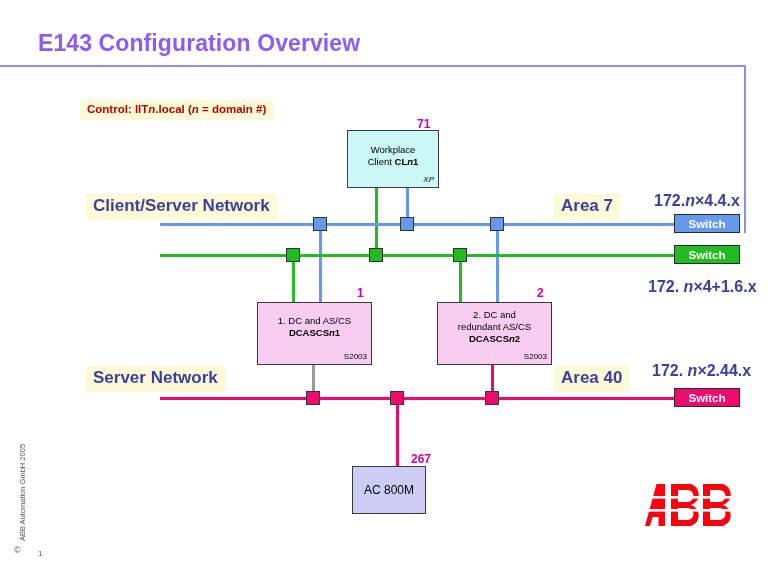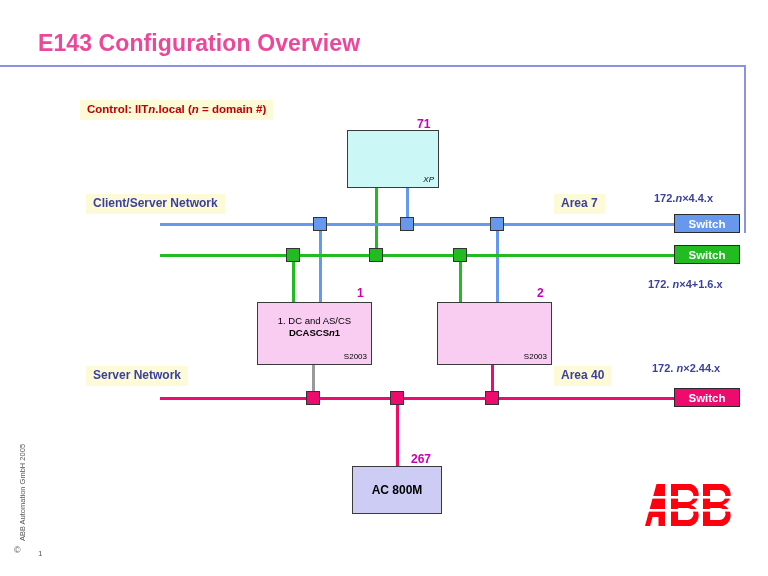--- a/index.html
+++ b/index.html
@@ -16,21 +16,21 @@
     -webkit-font-smoothing: antialiased;
   }
 
   
   .slide-title {
     position: absolute;
     left: 38px;
     top: 30px;
     font-size: 23px;
     font-weight: bold;
-    color: #ec4899;
+    color: #8b5cf6;
     letter-spacing: 0.1px;
     white-space: nowrap;
   }
   .header-rule {
     position: absolute;
     left: 0px;
     top: 65px;
     width: 746px;
     height: 2px;
     background: #8a94de;
@@ -77,36 +77,36 @@
     left: 645px;
     top: 484px;
     width: 98px;
     height: 42px;
   }
 
   
   .note {
     position: absolute;
     background: #fdfbd7;
-    font-size: 12px;
+    font-size: 17px;
     font-weight: bold;
     padding: 3px 7px 4px 7px;
     white-space: nowrap;
     line-height: 1.1;
   }
   .note-domain { color: #c00000; left: 80px; top: 100px; font-size: 11.5px; }
   .note-net    { color: #3b3f9e; }
   .note-cs     { left: 86px;  top: 194px; }
   .note-ctrl   { left: 86px;  top: 366px; }
   .note-area1  { left: 554px; top: 194px; }
   .note-area20 { left: 554px; top: 366px; }
 
   .ip-label {
     position: absolute;
-    font-size: 11px;
+    font-size: 16px;
     font-weight: bold;
     color: #3b3f9e;
     white-space: nowrap;
   }
   .ip-cs1  { left: 654px; top: 192px; }
   .ip-cs2  { left: 648px; top: 278px; }
   .ip-ctrl { left: 652px; top: 362px; }
 
   
   .hline {
@@ -161,22 +161,22 @@
     width: 115px; height: 63px;
   }
   .box-server-1 { left: 257px; top: 302px; }
   .box-server-2 { left: 437px; top: 302px; }
   .box-server .srv-lines {
     position: absolute;
     left: 0; right: 0; top: 12px;
   }
   .box-ac800 {
     background: #ccccf5;
-    left: 352px; top: 466px; width: 90px; height: 48px;
-    font-size: 12px; font-weight: bold;
+    left: 352px; top: 466px; width: 74px; height: 48px;
+    font-size: 12px; font-weight: normal;
     display: flex; align-items: center; justify-content: center;
   }
   .corner-tag {
     position: absolute;
     right: 4px;
     bottom: 2px;
     font-size: 8px;
     color: #000000;
     font-style: italic;
   }
@@ -285,34 +285,43 @@
 <div class="node node-green" style="left:286px; top:248px;"></div>
 <div class="node node-green" style="left:369px; top:248px;"></div>
 <div class="node node-green" style="left:453px; top:248px;"></div>
 
 <div class="node node-pink" style="left:306px; top:391px;"></div>
 <div class="node node-pink" style="left:390px; top:391px;"></div>
 <div class="node node-pink" style="left:485px; top:391px;"></div>
 
 <div class="idnum id-71">71</div>
 <div class="box box-client">
+  <div class="client-lines">
+    <div>Workplace</div>
+    <div><span>Client </span><span class="bold">CL</span><span class="bold ital">n</span><span class="bold">1</span></div>
+  </div>
   <div class="corner-tag">XP</div>
 </div>
 
 <div class="idnum id-1">1</div>
 <div class="box box-server box-server-1">
   <div class="srv-lines">
     <div>1. DC and AS/CS</div>
     <div><span class="bold">DCASCS</span><span class="bold ital">n</span><span class="bold">1</span></div>
   </div>
   <div class="corner-tag corner-tag-plain">S2003</div>
 </div>
 
 <div class="idnum id-2">2</div>
 <div class="box box-server box-server-2">
+  <div class="srv-lines" style="top:6px;">
+    <div>2. DC and</div>
+    <div>redundant AS/CS</div>
+    <div><span class="bold">DCASCS</span><span class="bold ital">n</span><span class="bold">2</span></div>
+  </div>
   <div class="corner-tag corner-tag-plain">S2003</div>
 </div>
 
 <div class="idnum id-151">267</div>
 <div class="box box-ac800">
   <span>AC 800M</span>
 </div>
 
 <div class="box-switch switch-blue">
   <span>Switch</span>

